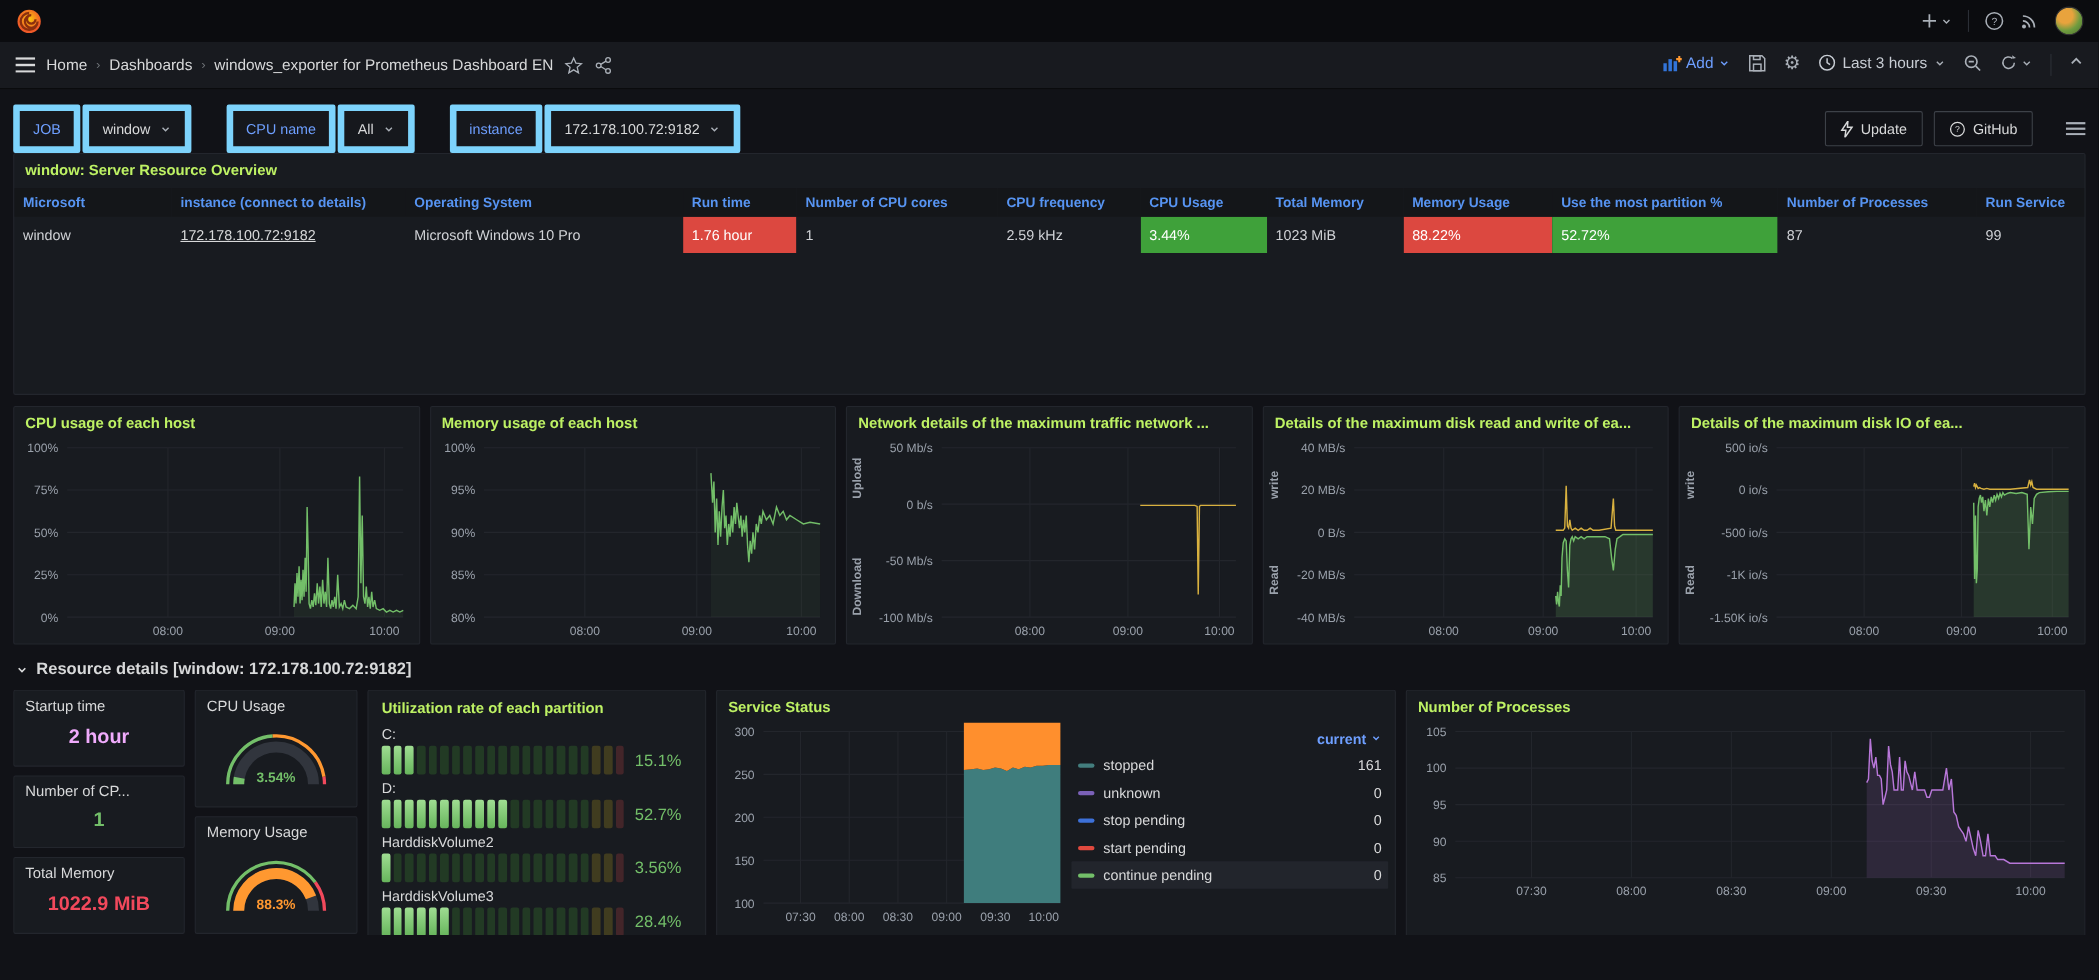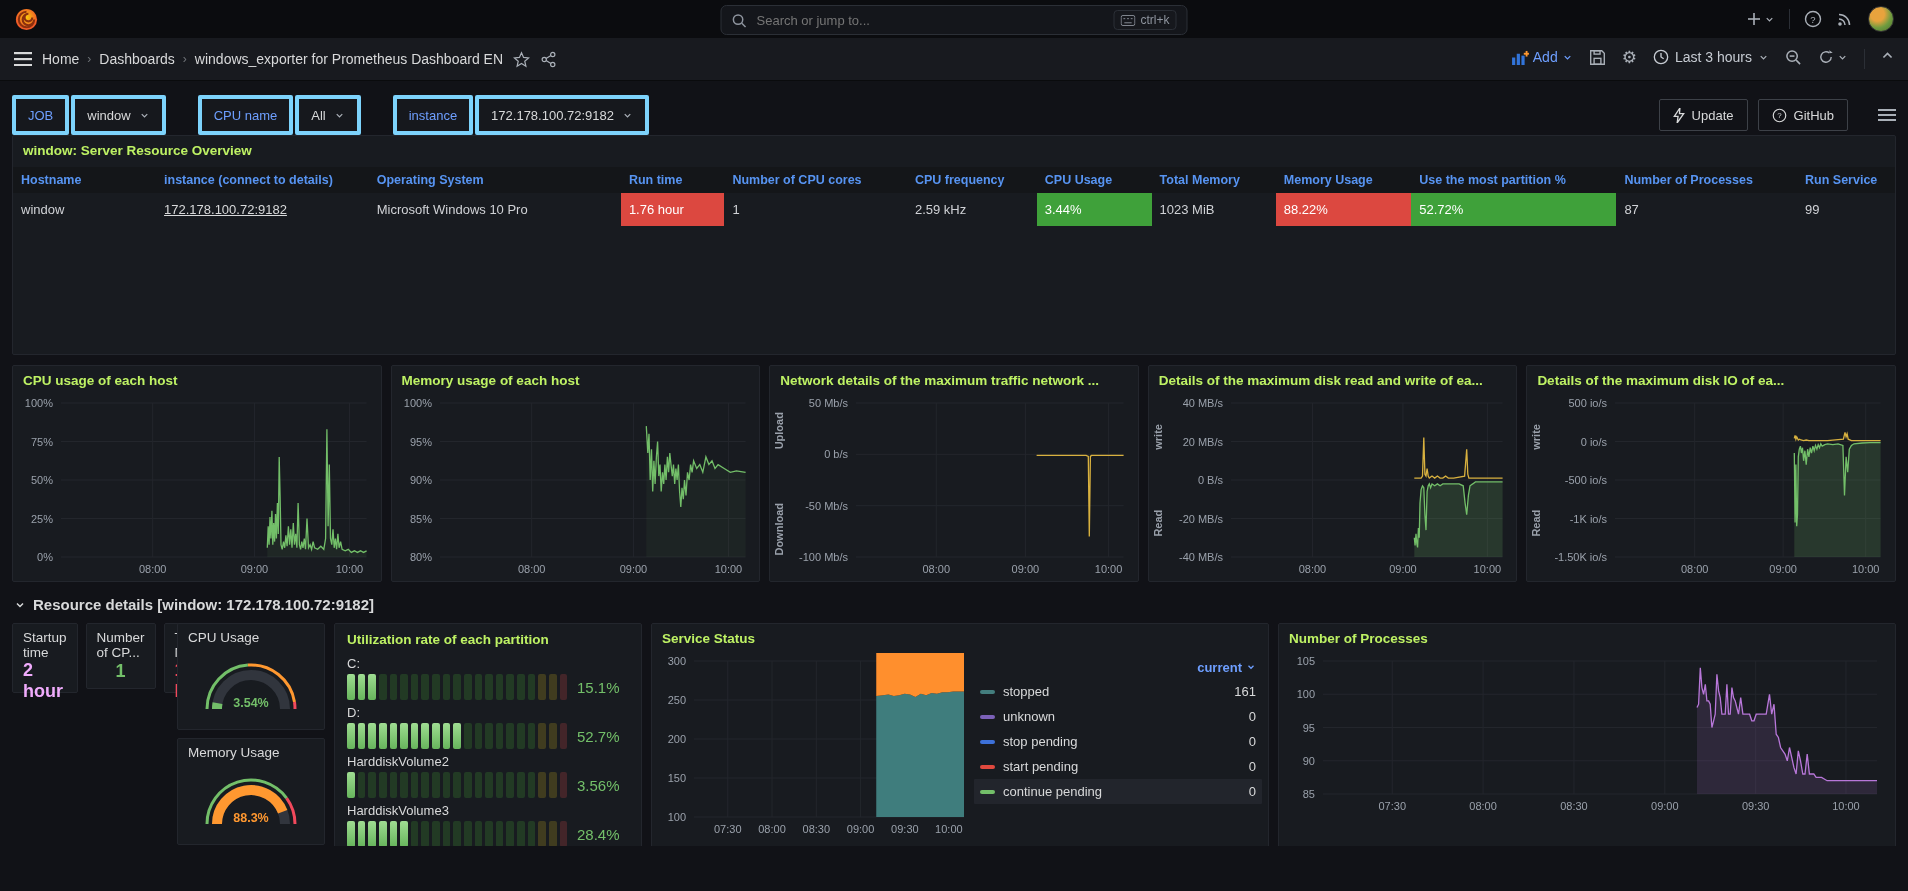--- a/index.html
+++ b/index.html
@@ -23,21 +23,21 @@
   .crumbs{display:flex;align-items:center;gap:8px;font-size:14px;}
   .crumb{color:#d8d9da;}
   .crumb-sep{color:#6e7277;font-size:12px;}
   .nav-right{margin-left:auto;display:flex;align-items:flex-start;gap:16px;color:#aab0b8;}
   .addlbl{color:#6e9fff;font-size:14px;display:flex;align-items:center;gap:4px;}
   .timep{display:flex;align-items:center;gap:6px;color:#c7ccd3;font-size:14px;}
   
   .subbar{display:flex;align-items:center;padding:14px 12px 0 12px;gap:8px;}
   .varpair{display:flex;gap:2px;}
   .varlbl,.varval{height:32px;display:flex;align-items:center;padding:0 12px;background:#16181d;
-     border:4px solid #7dd3fc;border-radius:2px;}
+     border:6px solid #7dd3fc;border-radius:2px;}
   .varlbl{color:#6e9fff;font-weight:500;}
   .varval{color:#d8d9da;gap:8px;}
   .vargap{width:16px;}
   .sub-right{margin-left:auto;display:flex;align-items:center;gap:10px;}
   .btn{height:32px;display:flex;align-items:center;gap:7px;padding:0 13px;border:1px solid #3d4148;
       border-radius:2px;color:#d8d9da;background:transparent;font-size:13px;font-weight:500;}
   
   .sect{display:flex;align-items:center;gap:7px;margin:14px 0 10px 14px;font-size:15px;font-weight:700;color:#d8d9da;}
   
   .panel{background:#181b20;border:1px solid #23262d;border-radius:2px;box-sizing:border-box;}
@@ -51,21 +51,21 @@
   .cfill{height:33px;display:flex;align-items:center;padding:0 8px;color:#fff;font-weight:500;}
   .bg-red{background:#dc4840;}
   .bg-green{background:#3fa13a;}
   a.ilink{color:#d8d9da;text-decoration:underline;}
   
   .chrow{display:flex;gap:9px;margin:10px 12px 0 12px;height:217px;}
   .chpanel{flex:1;display:flex;flex-direction:column;overflow:hidden;}
   .chpanel .chart{flex:1;margin:0 4px 2px 2px;}
   
   .dtrow{display:flex;gap:9px;margin:8px 12px 0 12px;height:223px;overflow:hidden;align-items:flex-start;}
-  .dcol{display:flex;flex-direction:row;gap:8px;width:156px;flex:none;}
+  .dcol{display:flex;flex-direction:column;gap:8px;width:156px;flex:none;}
   .statp{height:70px;padding:6px 10px;display:flex;flex-direction:column;}
   .statp.mid{height:66px;}
   .stitle{font-size:13.5px;font-weight:500;}
   .sval{flex:1;display:flex;align-items:center;justify-content:center;font-size:18px;font-weight:700;}
   .gcol{display:flex;flex-direction:column;gap:8px;width:148px;flex:none;}
   .gaugep{height:107px;padding:6px 10px;box-sizing:border-box;}
   .gaugep .gsvg{margin:2px auto 0 auto;}
   .partp{width:308px;flex:none;height:260px;padding:6px 12px;box-sizing:border-box;}
   .prow{margin-top:5px;}
   .pname{font-size:13px;color:#d8d9da;margin-bottom:3px;}
@@ -101,39 +101,20 @@
     <svg class="logo" viewBox="0 0 26 26">
       <defs>
           <radialGradient id="glg" cx="50%" cy="40%">
             <stop offset="0%" stop-color="#fbca0a"></stop>
             <stop offset="100%" stop-color="#f05a28"></stop>
           </radialGradient>
         </defs>
       <circle cx="13" cy="13" r="11" fill="url(#glg)"></circle>
       <path d="M13 5 a8 8 0 1 0 8 8 a6 6 0 1 1 -6-6 a4 4 0 1 0 4 4" fill="none" stroke="#8b2f0e" stroke-width="2.2"></path>
     </svg>
-    <div class="searchbox">
-      <span class="icon">
-        <svg width="15" height="15" viewBox="0 0 16 16">
-            <circle cx="7" cy="7" r="5" fill="none" stroke="#8e949e" stroke-width="1.6"></circle>
-            <line x1="11" y1="11" x2="15" y2="15" stroke="#8e949e" stroke-width="1.6"></line>
-          </svg>
-      </span>
-      <input placeholder="Search or jump to..." style="">
-      <span class="kbd">
-        <svg width="15" height="11" viewBox="0 0 16 12">
-            <rect x="0.5" y="0.5" width="15" height="11" rx="2" fill="none" stroke="#8e949e"></rect>
-            <line x1="4" y1="8.5" x2="12" y2="8.5" stroke="#8e949e"></line>
-            <line x1="3" y1="4" x2="5" y2="4" stroke="#8e949e"></line>
-            <line x1="7" y1="4" x2="9" y2="4" stroke="#8e949e"></line>
-            <line x1="11" y1="4" x2="13" y2="4" stroke="#8e949e"></line>
-          </svg>
-        <span>ctrl+k</span>
-      </span>
-    </div>
     <div class="top-right">
       <span class="ibtn">
         <svg width="14" height="14" viewBox="0 0 14 14">
             <line x1="7" y1="1" x2="7" y2="13" stroke="#aab0b8" stroke-width="1.6"></line>
             <line x1="1" y1="7" x2="13" y2="7" stroke="#aab0b8" stroke-width="1.6"></line>
           </svg>
         <svg width="11" height="11" viewBox="0 0 16 16">
             <path d="M4 6 L8 10 L12 6" fill="none" stroke="#aab0b8" stroke-width="1.8"></path>
           </svg>
       </span>
@@ -308,21 +289,21 @@
           <col style="width:6.9%">
           <col style="width:6.1%">
           <col style="width:6.6%">
         <col style="width:7.2%">
           <col style="width:10.9%">
           <col style="width:9.6%">
           <col style="width:5.2%">
       </colgroup>
       <tbody>
           <tr>
-        <th>Hostname</th>
+        <th>Microsoft</th>
         <th>instance (connect to details)</th>
         <th>Operating System</th>
         <th>Run time</th>
         <th>Number of CPU cores</th>
         <th>CPU frequency</th>
         <th>CPU Usage</th>
         <th>Total Memory</th>
         <th>Memory Usage</th>
         <th>Use the most partition %</th>
         <th>Number of Processes</th>

